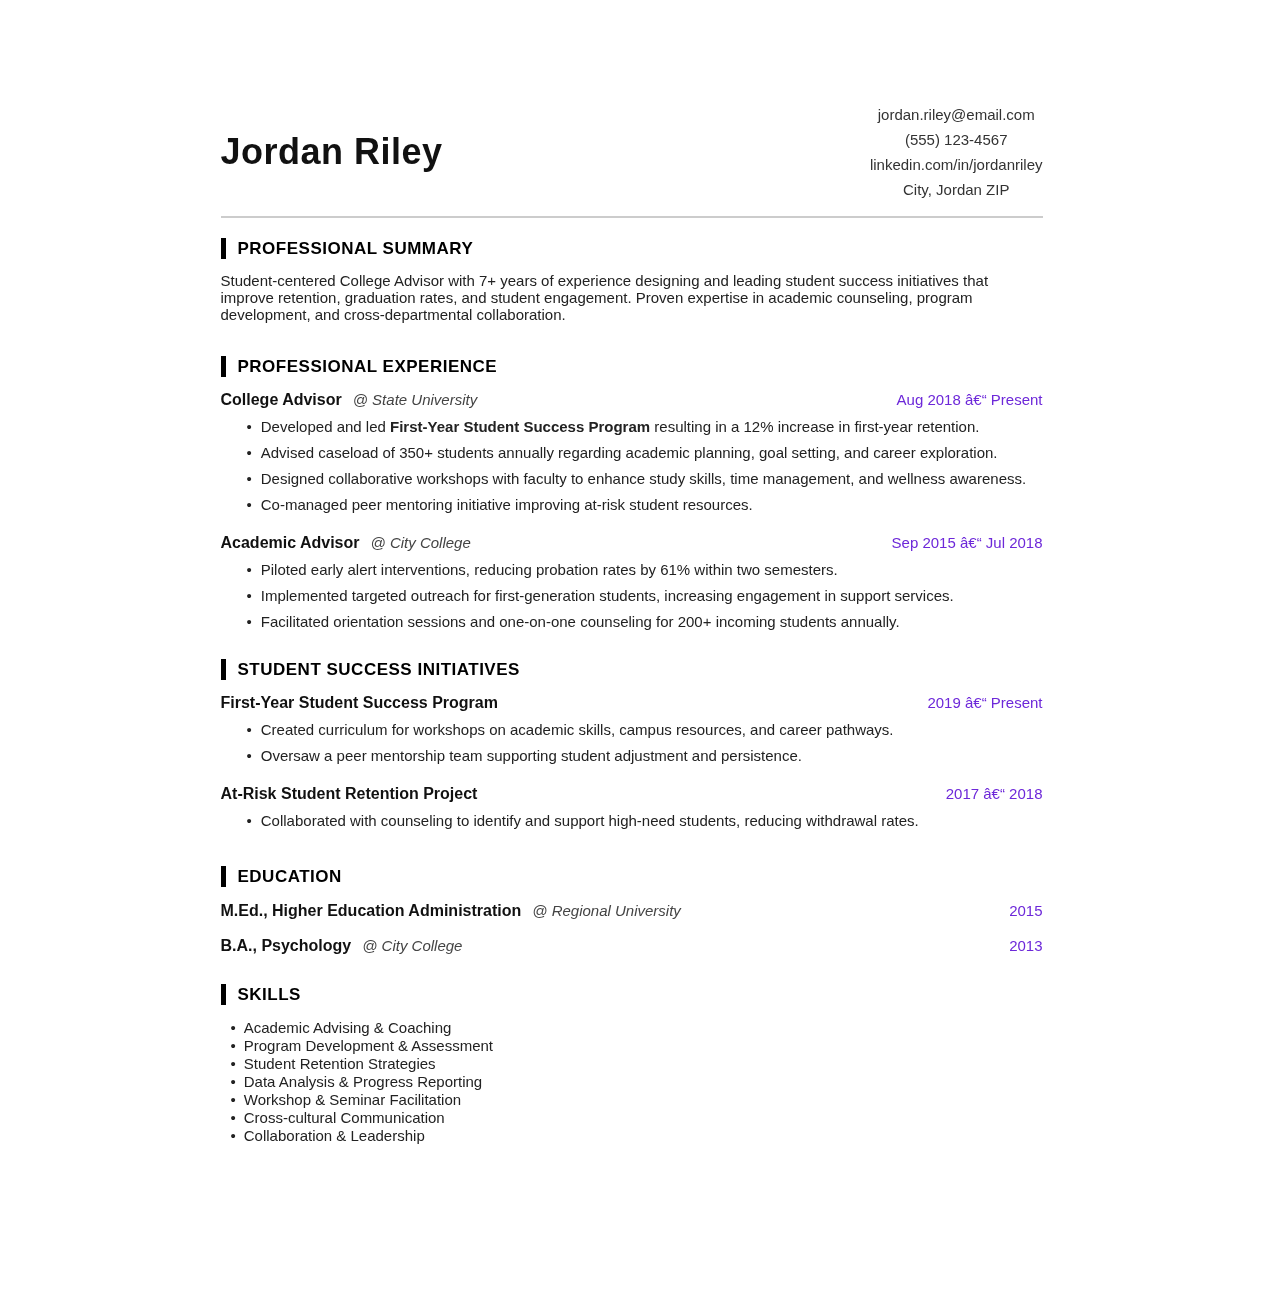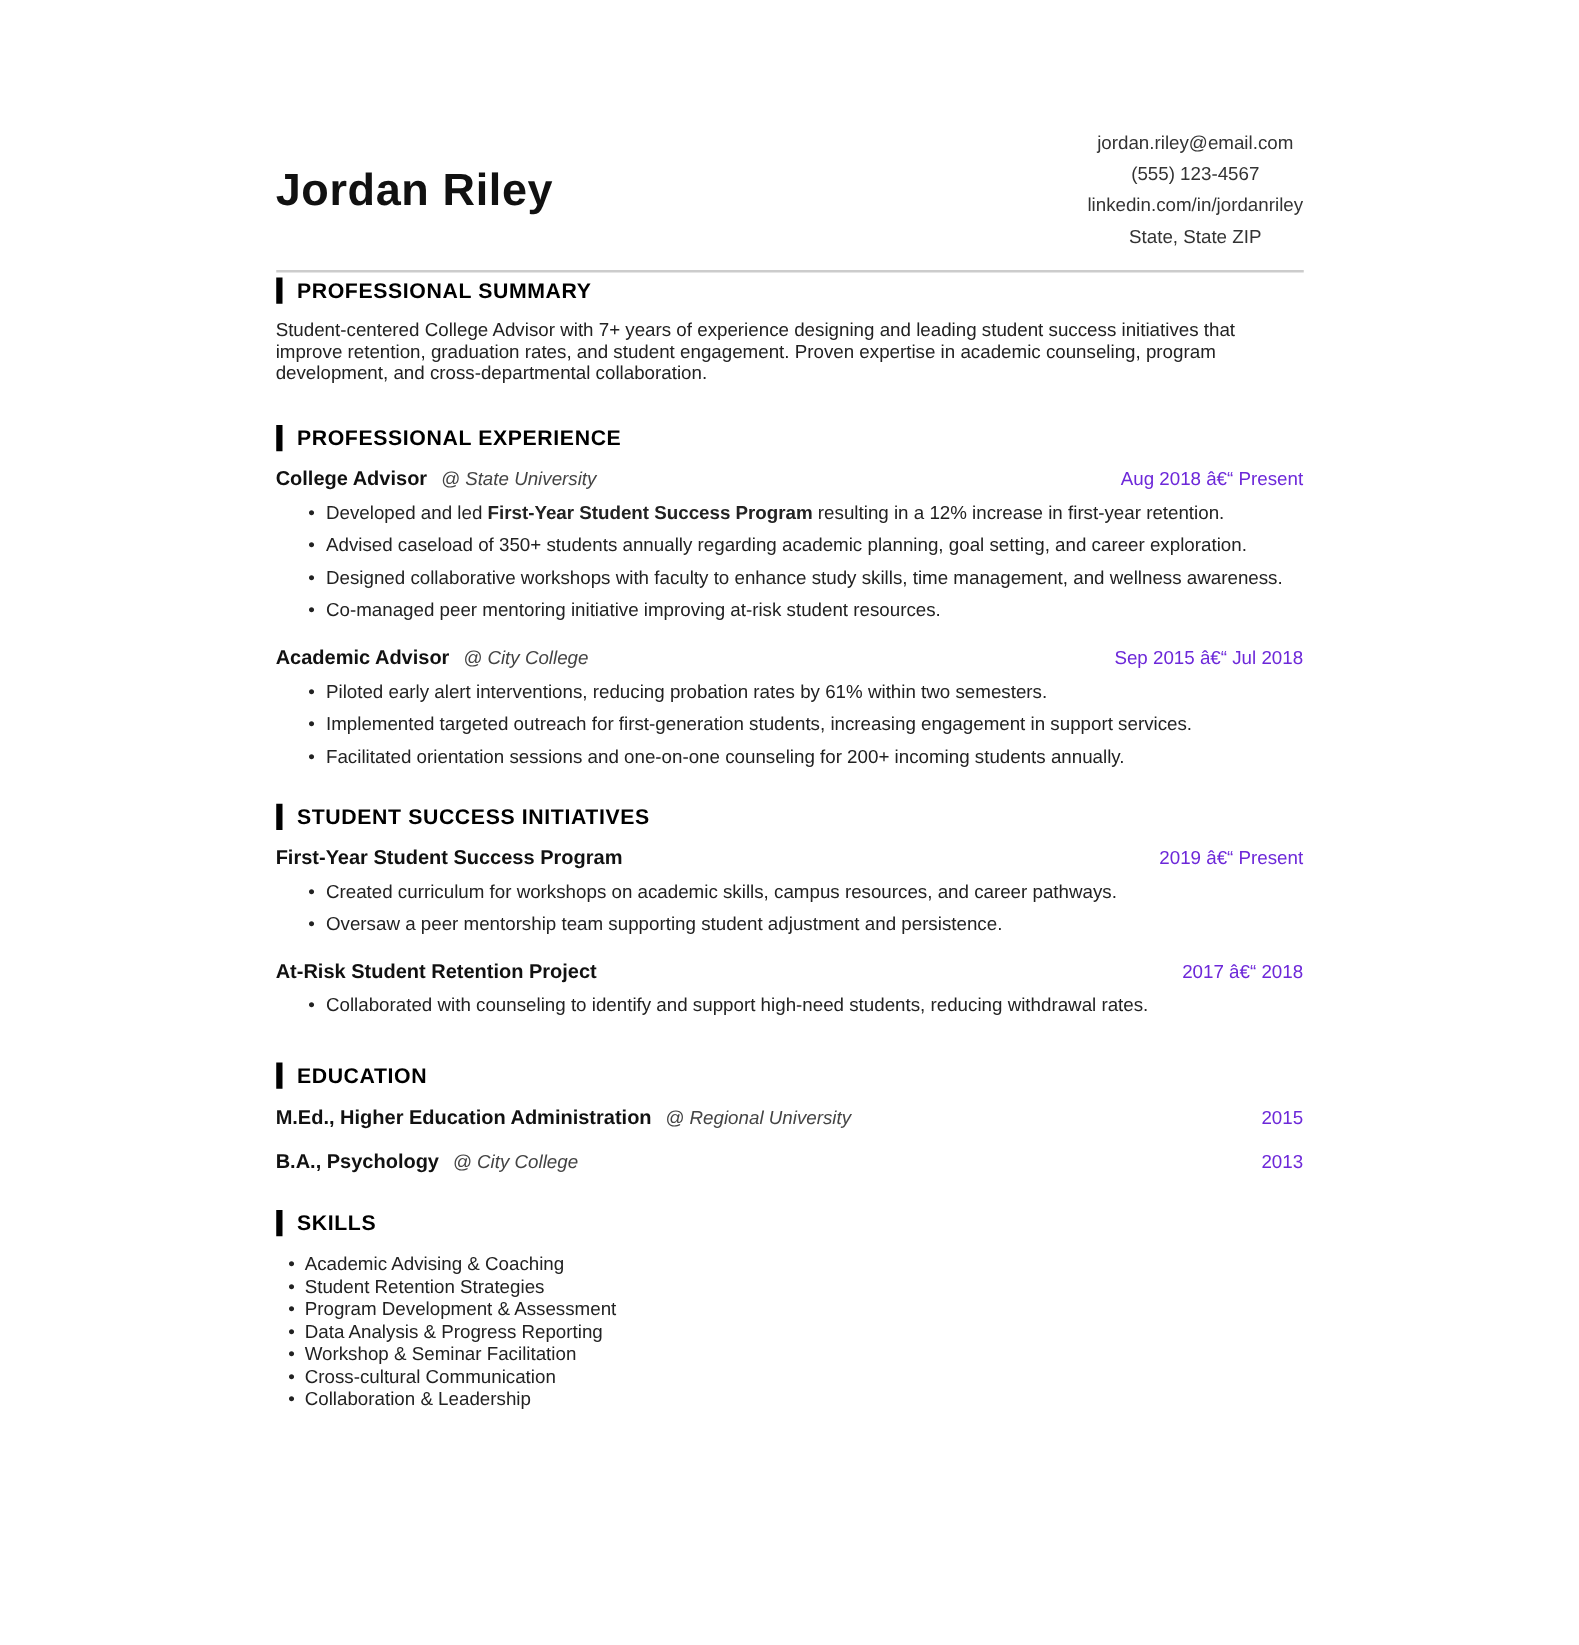--- a/index.html
+++ b/index.html
@@ -45,21 +45,21 @@
   
   .section-heading {
     font-size: 17px;
     font-weight: bold;
     color: #000000;
     letter-spacing: 0.5px;
     line-height: 21px;
     border-left: 5px solid #000000;
     padding-left: 12px;
   }
-  .sec-summary     { margin-top: 4px; }
+  .sec-summary     { margin-top: 20px; }
   .sec-experience  { margin-top: 33px; }
   .sec-initiatives { margin-top: 24px; }
   .sec-education   { margin-top: 32px; }
   .sec-skills      { margin-top: 29px; }
 
   .summary-text {
     margin: 13px 0 0 0;
     font-size: 15px;
     line-height: 17px;
     color: #222222;
@@ -132,21 +132,21 @@
 <body>
 
 <div class="page">
 
   <div class="header">
     <div class="name">Jordan Riley</div>
     <div class="contact">
       <div>jordan.riley@email.com</div>
       <div>(555) 123-4567</div>
       <div>linkedin.com/in/jordanriley</div>
-      <div>State, State ZIP</div>
+      <div>City, Jordan ZIP</div>
     </div>
   </div>
   <div class="header-divider"></div>
 
   <div class="sec-summary">
     <div class="section-heading">PROFESSIONAL SUMMARY</div>
     <p class="summary-text">Student-centered College Advisor with 7+ years of experience designing and leading student success initiatives that improve retention, graduation rates, and student engagement. Proven expertise in academic counseling, program development, and cross-departmental collaboration.</p>
   </div>
 
   <div class="sec-experience">
@@ -222,22 +222,22 @@
         <span class="entry-title">B.A., Psychology</span><span class="entry-org">@ City College</span>
       </div>
       <div class="entry-dates">2013</div>
     </div>
   </div>
 
   <div class="sec-skills">
     <div class="section-heading">SKILLS</div>
     <ul class="skills">
       <li><span>Academic Advising &amp; Coaching</span></li>
+      <li><span>Program Development &amp; Assessment</span></li>
       <li><span>Student Retention Strategies</span></li>
-      <li><span>Program Development &amp; Assessment</span></li>
       <li><span>Data Analysis &amp; Progress Reporting</span></li>
       <li><span>Workshop &amp; Seminar Facilitation</span></li>
       <li><span>Cross-cultural Communication</span></li>
       <li><span>Collaboration &amp; Leadership</span></li>
     </ul>
   </div>
 
 </div>
 
 </body></html>

